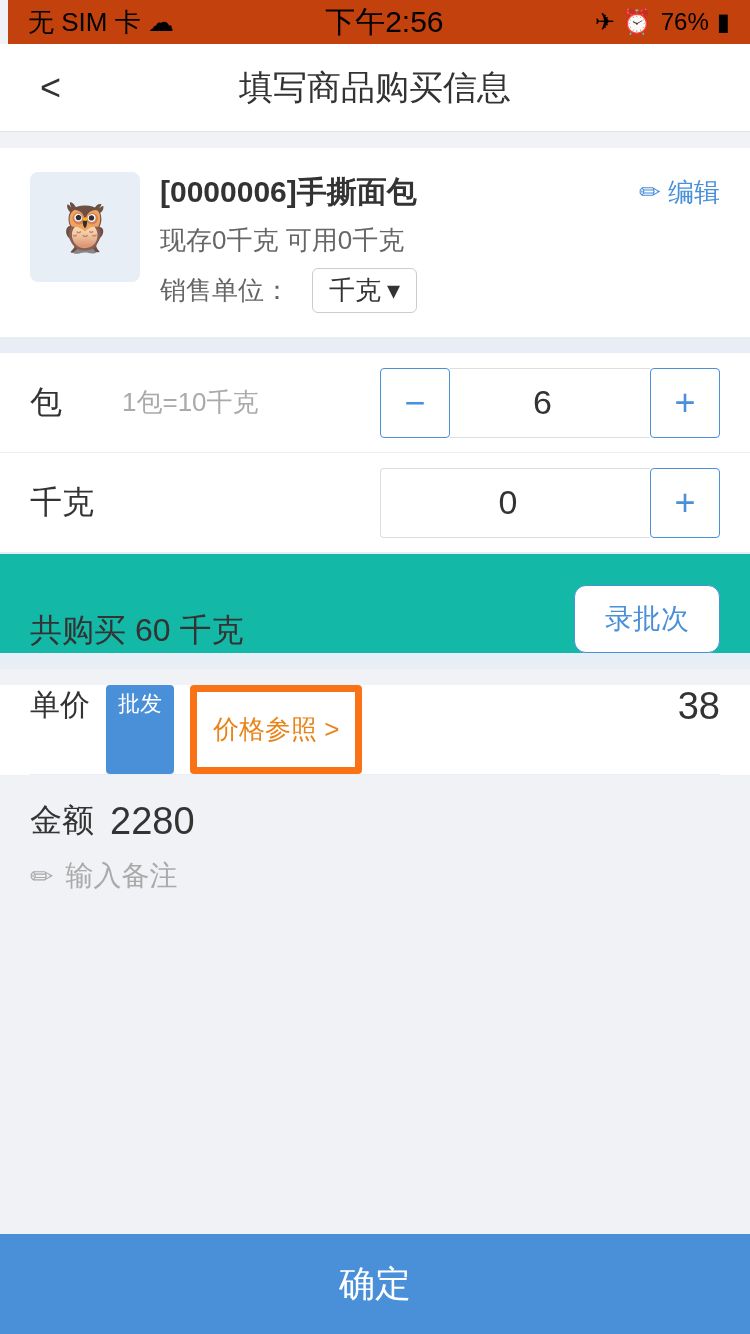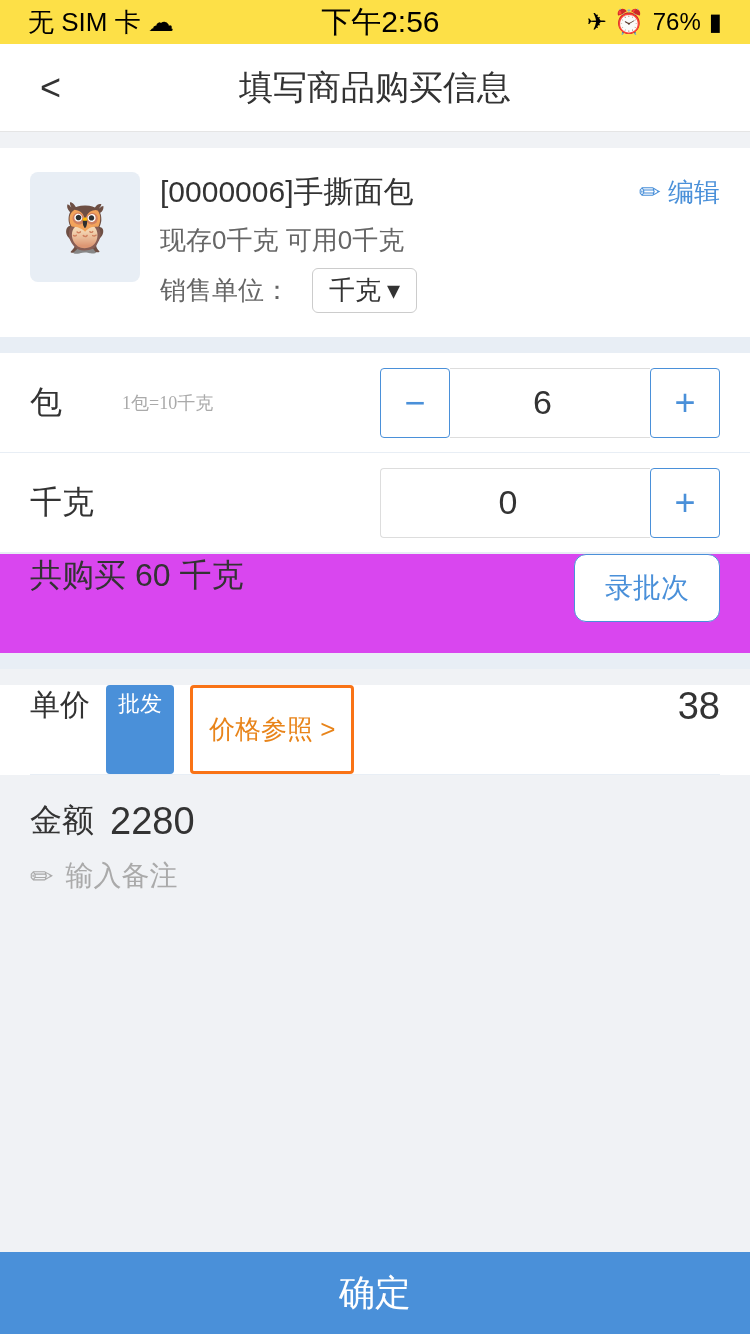--- a/index.html
+++ b/index.html
@@ -8,27 +8,28 @@
       width: 750px;
       min-height: 1334px;
       font-family: -apple-system, "PingFang SC", "Helvetica Neue", Arial, sans-serif;
       background: #f0f2f5;
       display: flex;
       flex-direction: column;
     }
 
     
     .status-bar {
-      background: #fde047;
+      background: #c2410c;
       height: 44px;
       display: flex;
       align-items: center;
       justify-content: space-between;
-      padding: 0 28px;
+      padding: 0 20px;
       font-size: 28px;
+      margin-left: 8px;
     }
     .status-left {
       display: flex;
       align-items: center;
       gap: 8px;
       font-size: 26px;
       color: #000;
     }
     .status-center {
       font-size: 30px;
@@ -96,21 +97,21 @@
     }
     .product-name-row {
       display: flex;
       justify-content: space-between;
       align-items: center;
       margin-bottom: 10px;
     }
     .product-name {
       font-size: 30px;
       color: #333;
-      font-weight: 400;
+      font-weight: 700;
     }
     .edit-link {
       font-size: 26px;
       color: #4a90d9;
       display: flex;
       align-items: center;
       gap: 4px;
       cursor: pointer;
     }
     .product-stock {
@@ -154,24 +155,23 @@
       height: 100px;
       border-bottom: 1px solid #e8eef5;
     }
     .input-label {
       font-size: 32px;
       color: #333;
       flex: 0 0 auto;
       min-width: 80px;
     }
     .input-sublabel {
-      font-size: 18px;
+      font-size: 26px;
       color: #aaa;
       margin-left: 12px;
-      font-family: Liberation Serif, serif;
     }
     .input-controls {
       display: flex;
       align-items: center;
       margin-left: auto;
       gap: 0;
     }
     .qty-btn {
       width: 70px;
       height: 70px;
@@ -204,23 +204,23 @@
       border-right: none;
       text-align: center;
       font-size: 34px;
       color: #333;
       outline: none;
       border-radius: 4px 0 0 4px;
     }
 
     
     .total-row {
-      background: #d946ef;
-      display: flex;
-      align-items: flex-start;
+      background: #14b8a6;
+      display: flex;
+      align-items: flex-end;
       padding: 0 30px;
       height: 100px;
       border-top: 1px solid #e8eef5;
     }
     .total-label {
       font-size: 32px;
       color: #333;
     }
     .batch-btn {
       margin-left: auto;
@@ -251,21 +251,21 @@
     }
     .price-tag {
       background: #4a90d9;
       color: #fff;
       font-size: 22px;
       padding: 4px 12px;
       border-radius: 4px;
       margin-right: 16px;
     }
     .price-ref-btn {
-      border: 3px solid #f97316;
+      border: 7px solid #f97316;
       color: #e8841a;
       font-size: 26px;
       padding: 6px 16px;
       border-radius: 4px;
       background: #fff;
       display: flex;
       align-items: center;
       gap: 4px;
       cursor: pointer;
     }
@@ -316,21 +316,21 @@
       flex: 1;
       background: #f0f2f5;
     }
 
     
     .confirm-btn {
       position: fixed;
       bottom: 0;
       left: 0;
       width: 750px;
-      height: 82px;
+      height: 100px;
       background: #4a90d9;
       color: #fff;
       font-size: 36px;
       border: none;
       cursor: pointer;
       display: flex;
       align-items: center;
       justify-content: center;
     }
   </style>

